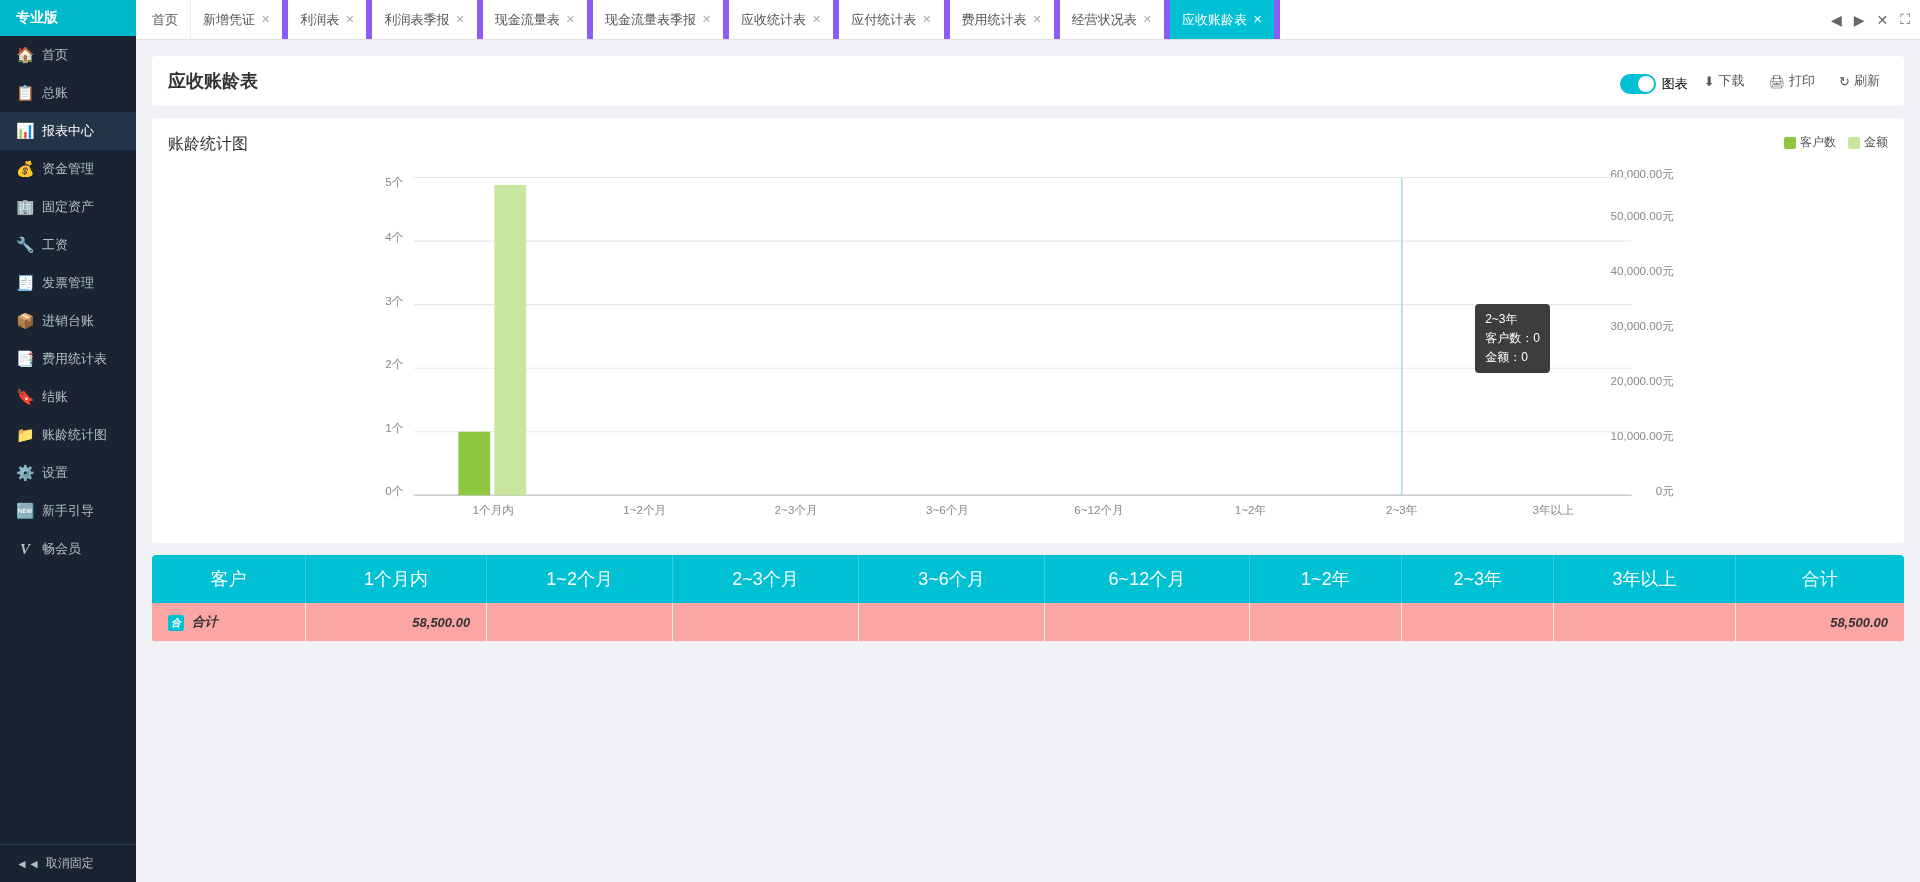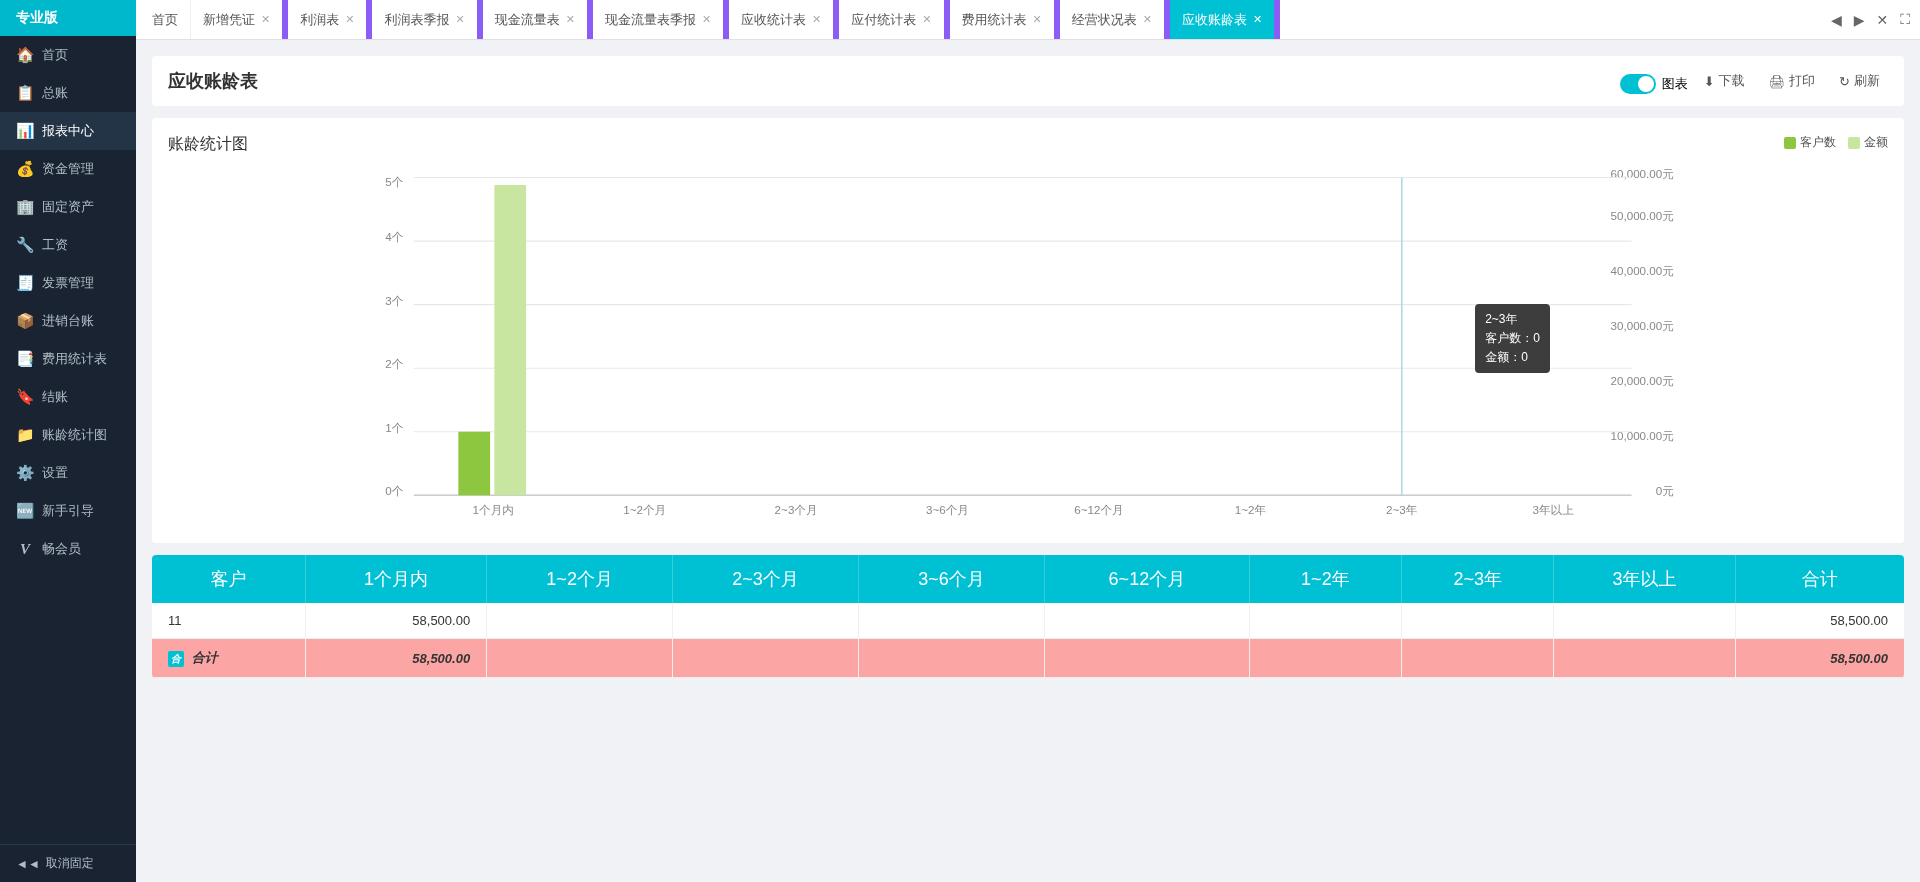--- a/index.html
+++ b/index.html
@@ -498,32 +498,20 @@
             <th>2~3个月</th>
             <th>3~6个月</th>
             <th>6~12个月</th>
             <th>1~2年</th>
             <th>2~3年</th>
             <th>3年以上</th>
             <th>合计</th>
           </tr>
         </thead>
         <tbody>
-          <tr>
-            <td>11</td>
-            <td style="text-align:right;">58,500.00</td>
-            <td></td>
-            <td></td>
-            <td></td>
-            <td></td>
-            <td></td>
-            <td></td>
-            <td></td>
-            <td style="text-align:right;">58,500.00</td>
-          </tr>
           <tr class="total-row">
             <td>
               <span class="total-icon">合</span>
               <span>合计</span>
             </td>
             <td style="text-align:right;">58,500.00</td>
             <td></td>
             <td></td>
             <td></td>
             <td></td>

